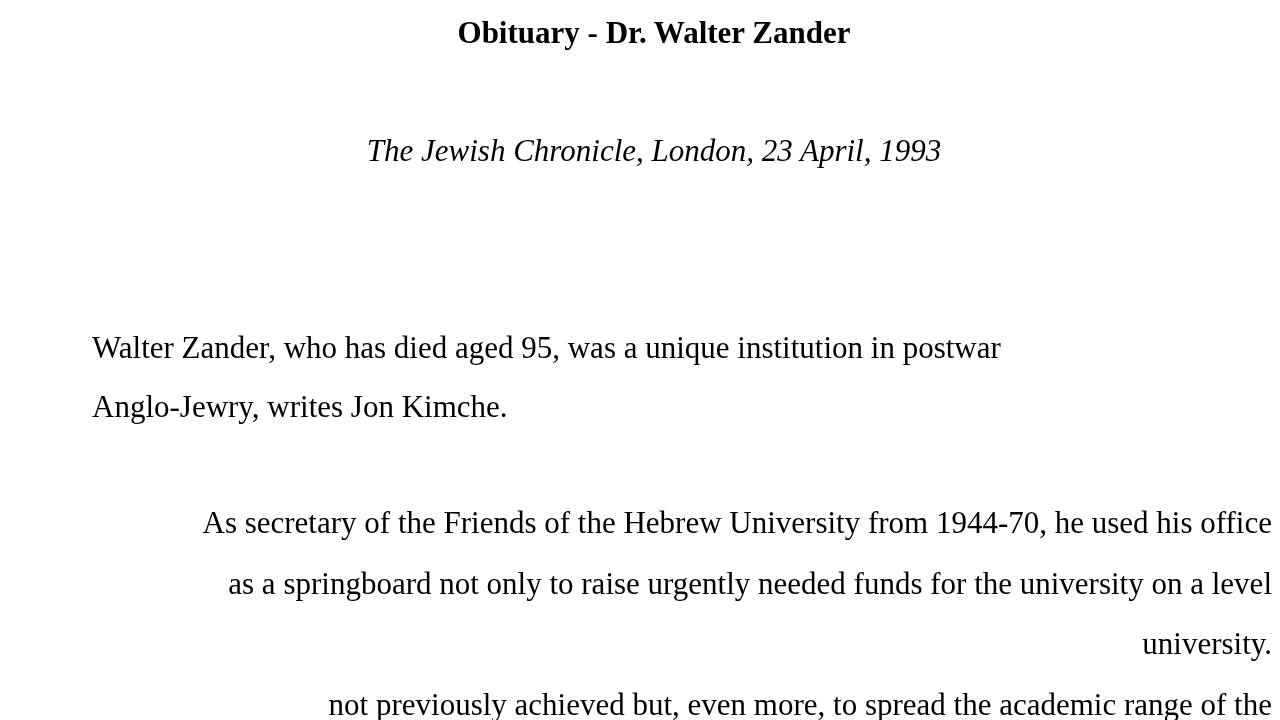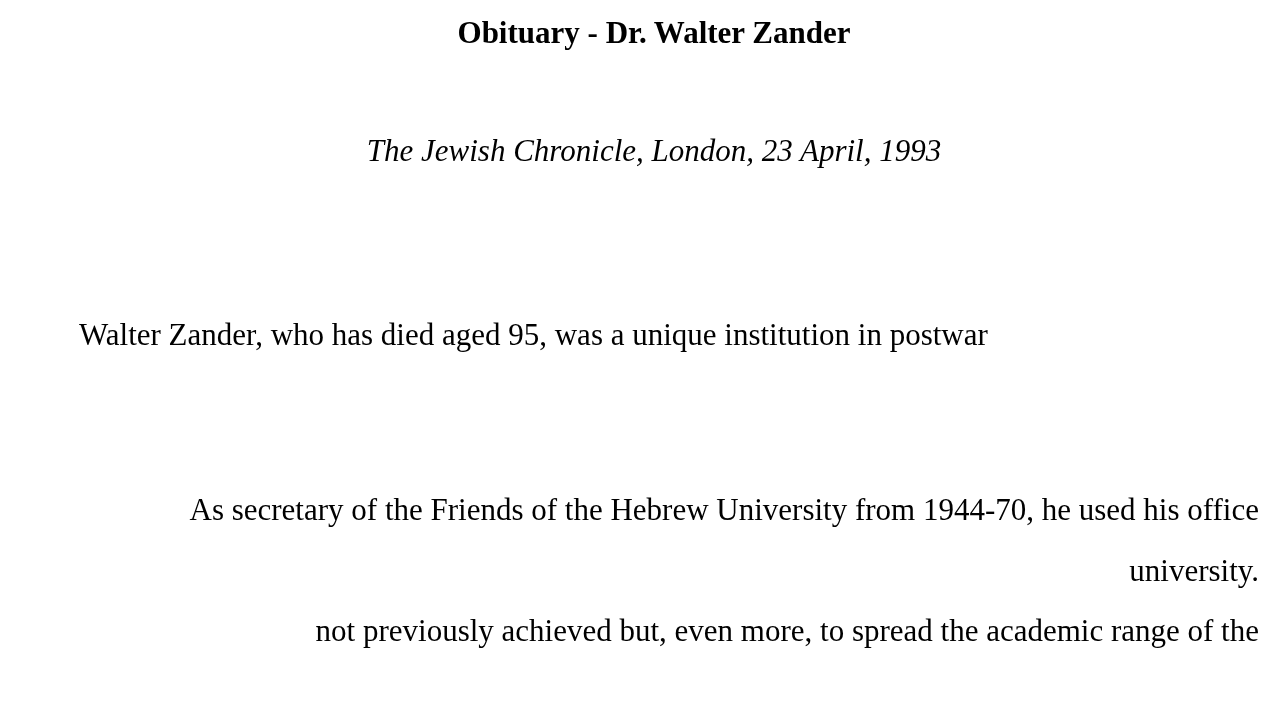--- a/index.html
+++ b/index.html
@@ -36,36 +36,38 @@
       font-size: 31px;
       line-height: 40px;
       margin: 0;
     }
     .para {
       position: absolute;
       left: 76px;
       width: 1180px;
       font-size: 31px;
       line-height: 59px;
-      margin: 3px;
+      margin: 16px;
       white-space: nowrap;
     }
     .para .line { display: block; }
     #para-1 { top: 302px; }
     #para-2 { top: 477px; text-align: right; }
     #para-2 .line { line-height: 60.5px; }
   </style>
 </head>
 <body>
 
 <h1 class="title">Obituary - Dr. Walter Zander</h1>
 
 <p class="source">The Jewish Chronicle, London, 23 April, 1993</p>
 
 <p class="para" id="para-1">
   <span class="line">Walter Zander, who has died aged 95, was a unique institution in postwar</span>
+  <span class="line">Anglo-Jewry, writes Jon Kimche.</span>
 </p>
 
 <p class="para" id="para-2">
   <span class="line">As secretary of the Friends of the Hebrew University from 1944-70, he used his office</span>
+  <span class="line">as a springboard not only to raise urgently needed funds for the university on a level</span>
   <span class="line">university.</span>
   <span class="line">not previously achieved but, even more, to spread the academic range of the</span>
 </p>
 
 </body></html>

